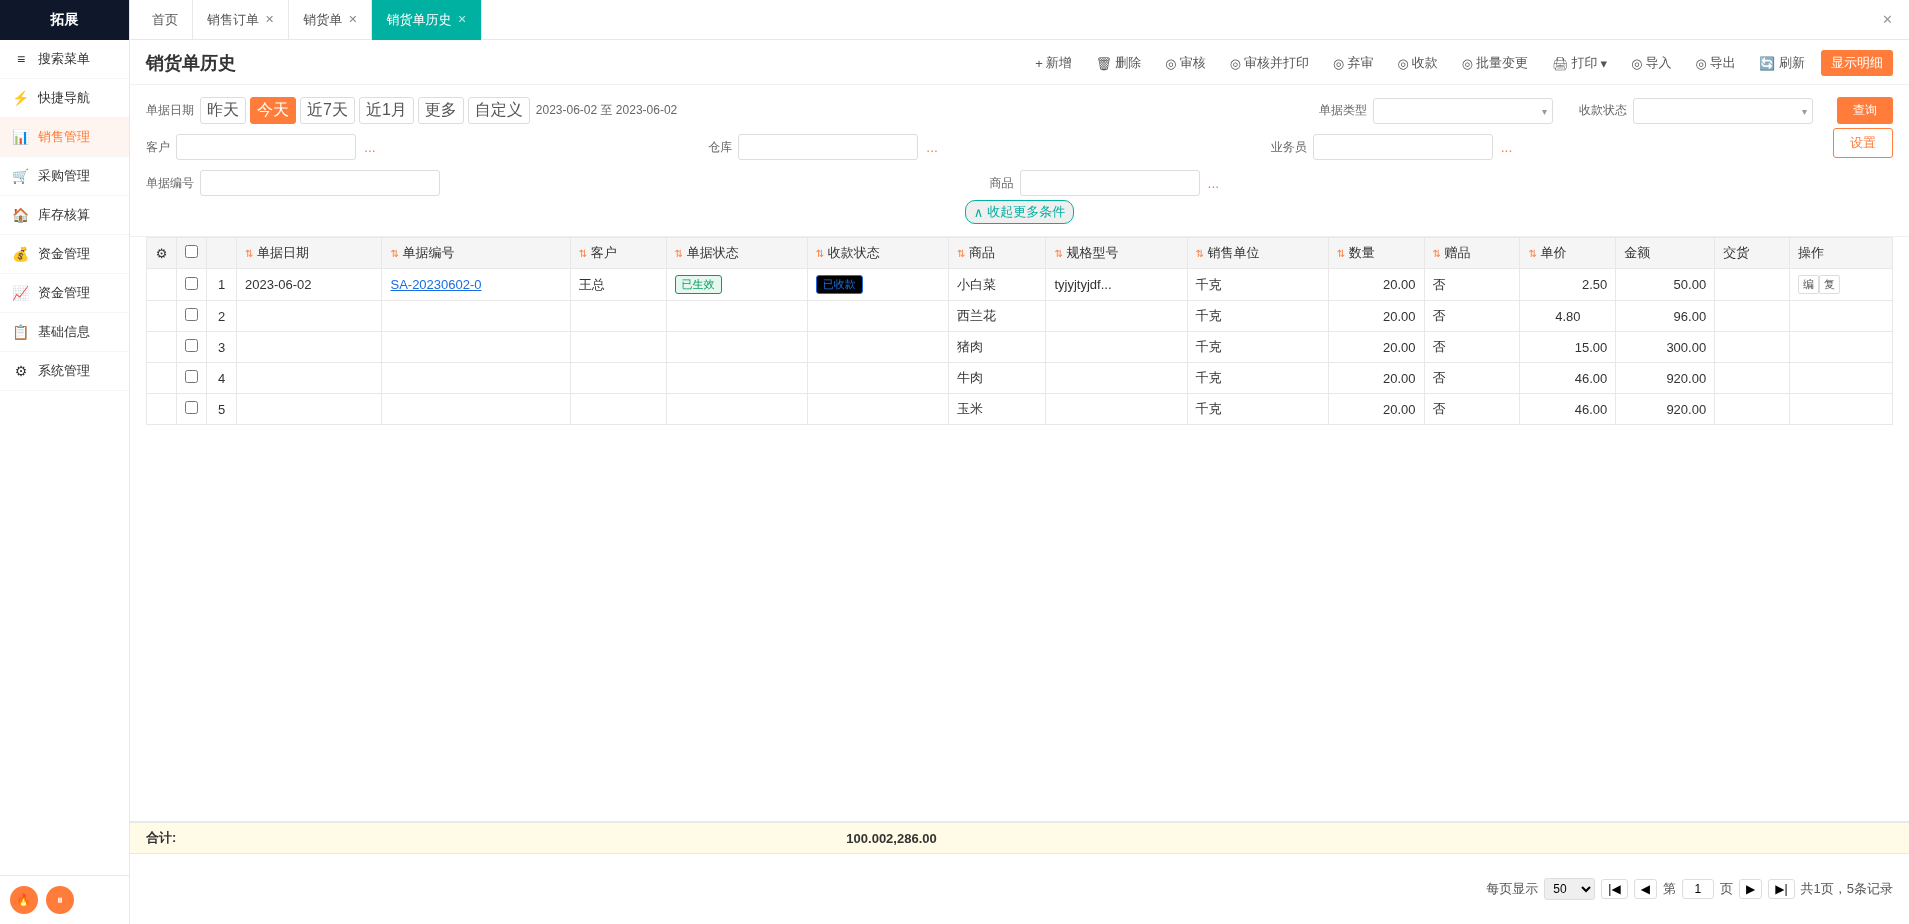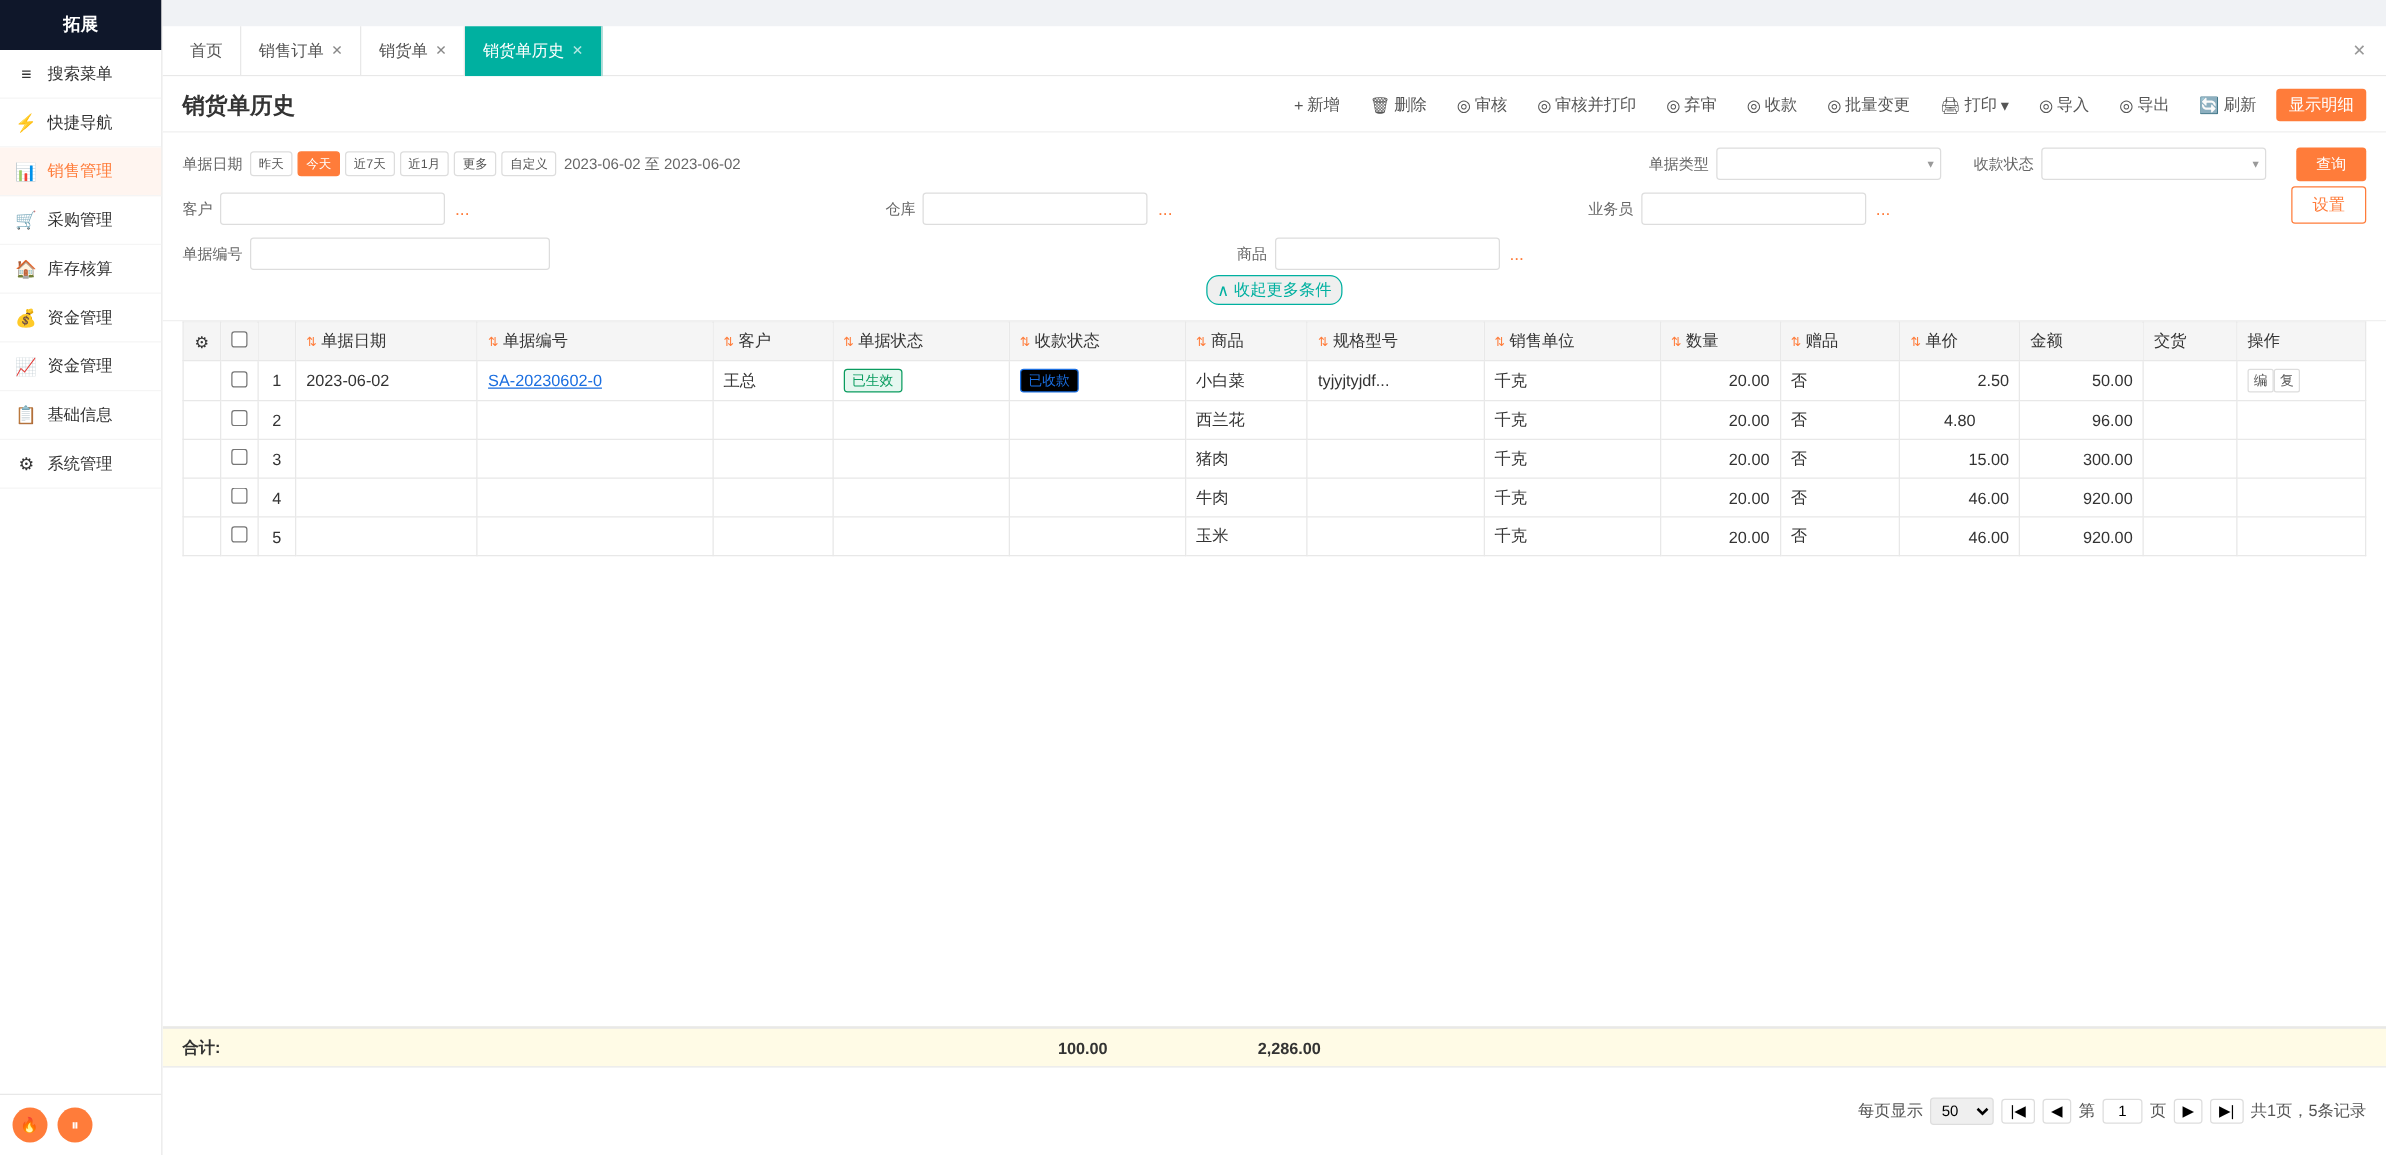--- a/index.html
+++ b/index.html
@@ -62,21 +62,20 @@
     
     .tab-bar {
       display: flex;
       align-items: center;
       background: #fff;
       border-bottom: 1px solid #e8e8e8;
       height: 40px;
       padding: 0 8px;
       gap: 0;
       flex-shrink: 0;
-      margin-top: 21px;
     }
     .tab {
       display: flex;
       align-items: center;
       padding: 0 14px;
       height: 40px;
       cursor: pointer;
       color: #555;
       border-right: 1px solid #e8e8e8;
       gap: 6px;
@@ -218,21 +217,21 @@
       align-items: center;
       gap: 4px;
       font-size: 12px;
       color: #666;
     }
     .date-btn {
       padding: 2px 6px;
       border: 1px solid #ddd;
       border-radius: 3px;
       cursor: pointer;
-      font-size: 10px;
+      font-size: 16px;
       background: #fff;
       color: #555;
     }
     .date-btn.active { background: #ff7c3a; color: #fff; border-color: #ff7c3a; }
     .ellipsis-btn {
       color: #ff7c3a;
       cursor: pointer;
       font-size: 14px;
       padding: 0 2px;
     }
@@ -313,21 +312,21 @@
     }
     .total-row {
       display: flex;
       align-items: center;
       padding: 6px 16px;
       font-size: 12px;
       color: #333;
     }
     .total-label { margin-right: 40px; font-weight: bold; }
     .total-qty { margin-left: 630px; font-weight: bold; }
-    .total-amount { margin-left: 120px; font-weight: bold; }
+    .total-amount { font-weight: bold; }
 
     
     .pagination {
       display: flex;
       align-items: center;
       justify-content: flex-end;
       padding: 24px 16px;
       border-top: 1px solid #e8e8e8;
       gap: 6px;
       font-size: 12px;

